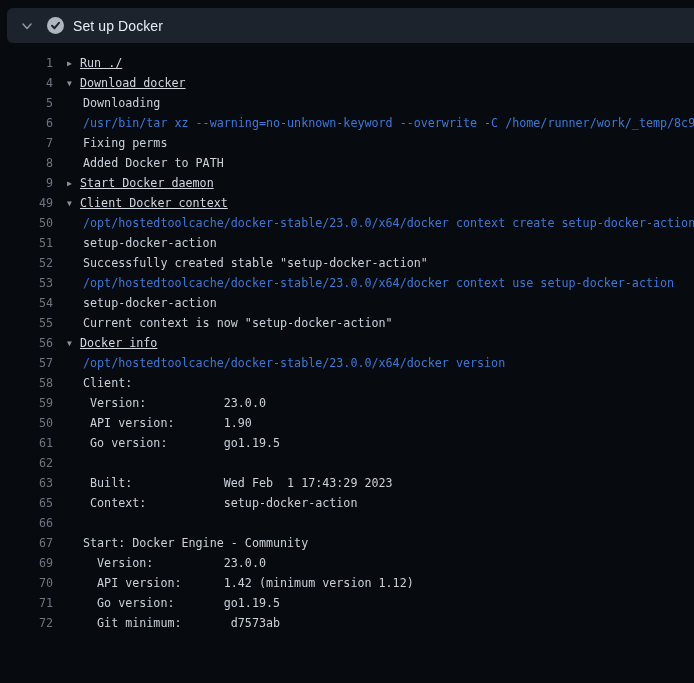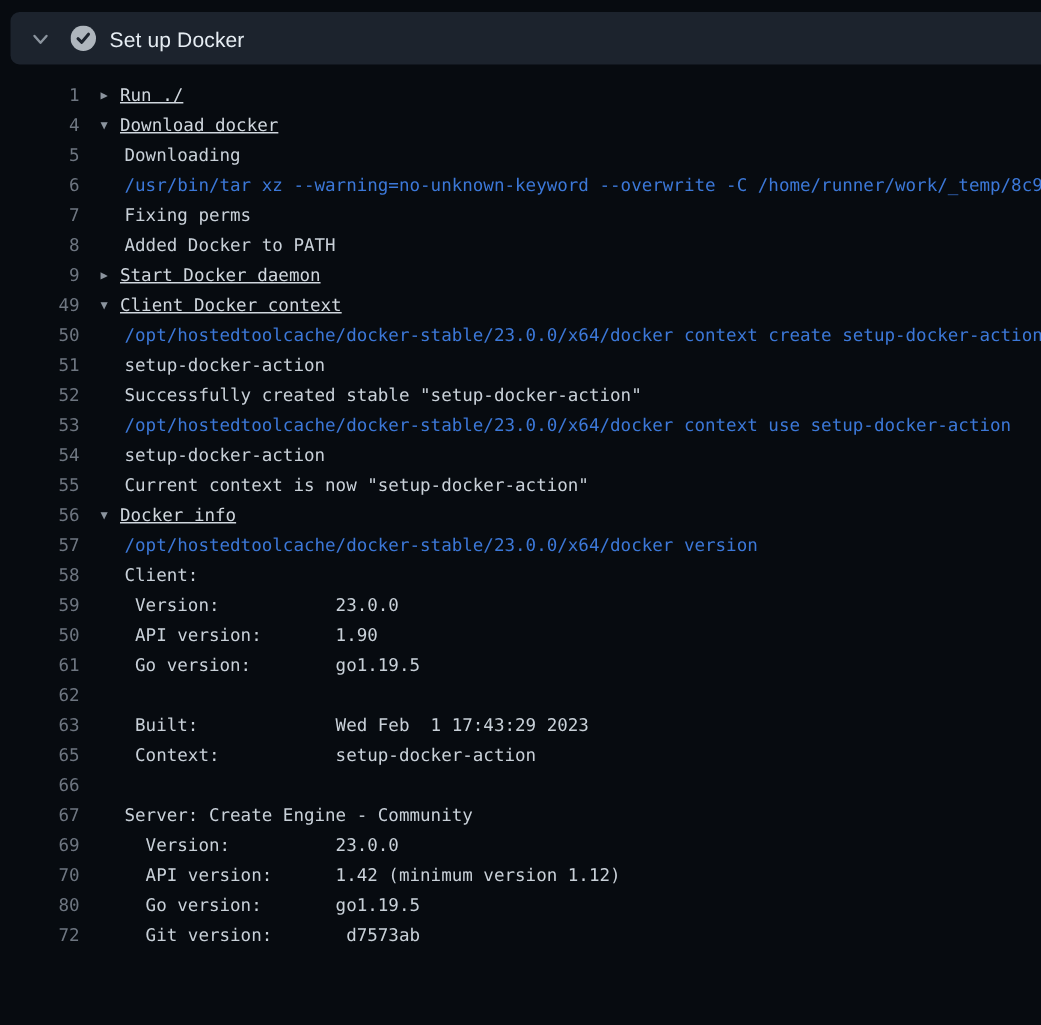--- a/index.html
+++ b/index.html
@@ -113,19 +113,19 @@
       <div class="row"><a class="num">56</a><span class="content"><span class="arrow">▼</span><span class="group-title">Docker info</span></span></div>
       <div class="row"><a class="num">57</a><span class="content indent"><span class="cmd">/opt/hostedtoolcache/docker-stable/23.0.0/x64/docker version</span></span></div>
       <div class="row"><a class="num">58</a><span class="content indent"><span>Client:</span></span></div>
       <div class="row"><a class="num">59</a><span class="content indent"><span> Version:           23.0.0</span></span></div>
       <div class="row"><a class="num">50</a><span class="content indent"><span> API version:       1.90</span></span></div>
       <div class="row"><a class="num">61</a><span class="content indent"><span> Go version:        go1.19.5</span></span></div>
       <div class="row"><a class="num">62</a></div>
       <div class="row"><a class="num">63</a><span class="content indent"><span> Built:             Wed Feb  1 17:43:29 2023</span></span></div>
       <div class="row"><a class="num">65</a><span class="content indent"><span> Context:           setup-docker-action</span></span></div>
       <div class="row"><a class="num">66</a><span class="content indent"><span></span></span></div>
-      <div class="row"><a class="num">67</a><span class="content indent"><span>Server: Create Engine - Community</span></span></div>
+      <div class="row"><a class="num">67</a><span class="content indent"><span>Start: Docker Engine - Community</span></span></div>
       <div class="row"><a class="num">69</a><span class="content indent"><span>  Version:          23.0.0</span></span></div>
       <div class="row"><a class="num">70</a><span class="content indent"><span>  API version:      1.42 (minimum version 1.12)</span></span></div>
-      <div class="row"><a class="num">80</a><span class="content indent"><span>  Go version:       go1.19.5</span></span></div>
-      <div class="row"><a class="num">72</a><span class="content indent"><span>  Git version:       d7573ab</span></span></div>
+      <div class="row"><a class="num">71</a><span class="content indent"><span>  Go version:       go1.19.5</span></span></div>
+      <div class="row"><a class="num">72</a><span class="content indent"><span>  Git minimum:       d7573ab</span></span></div>
     </div>
 </div>
 
 </body></html>

